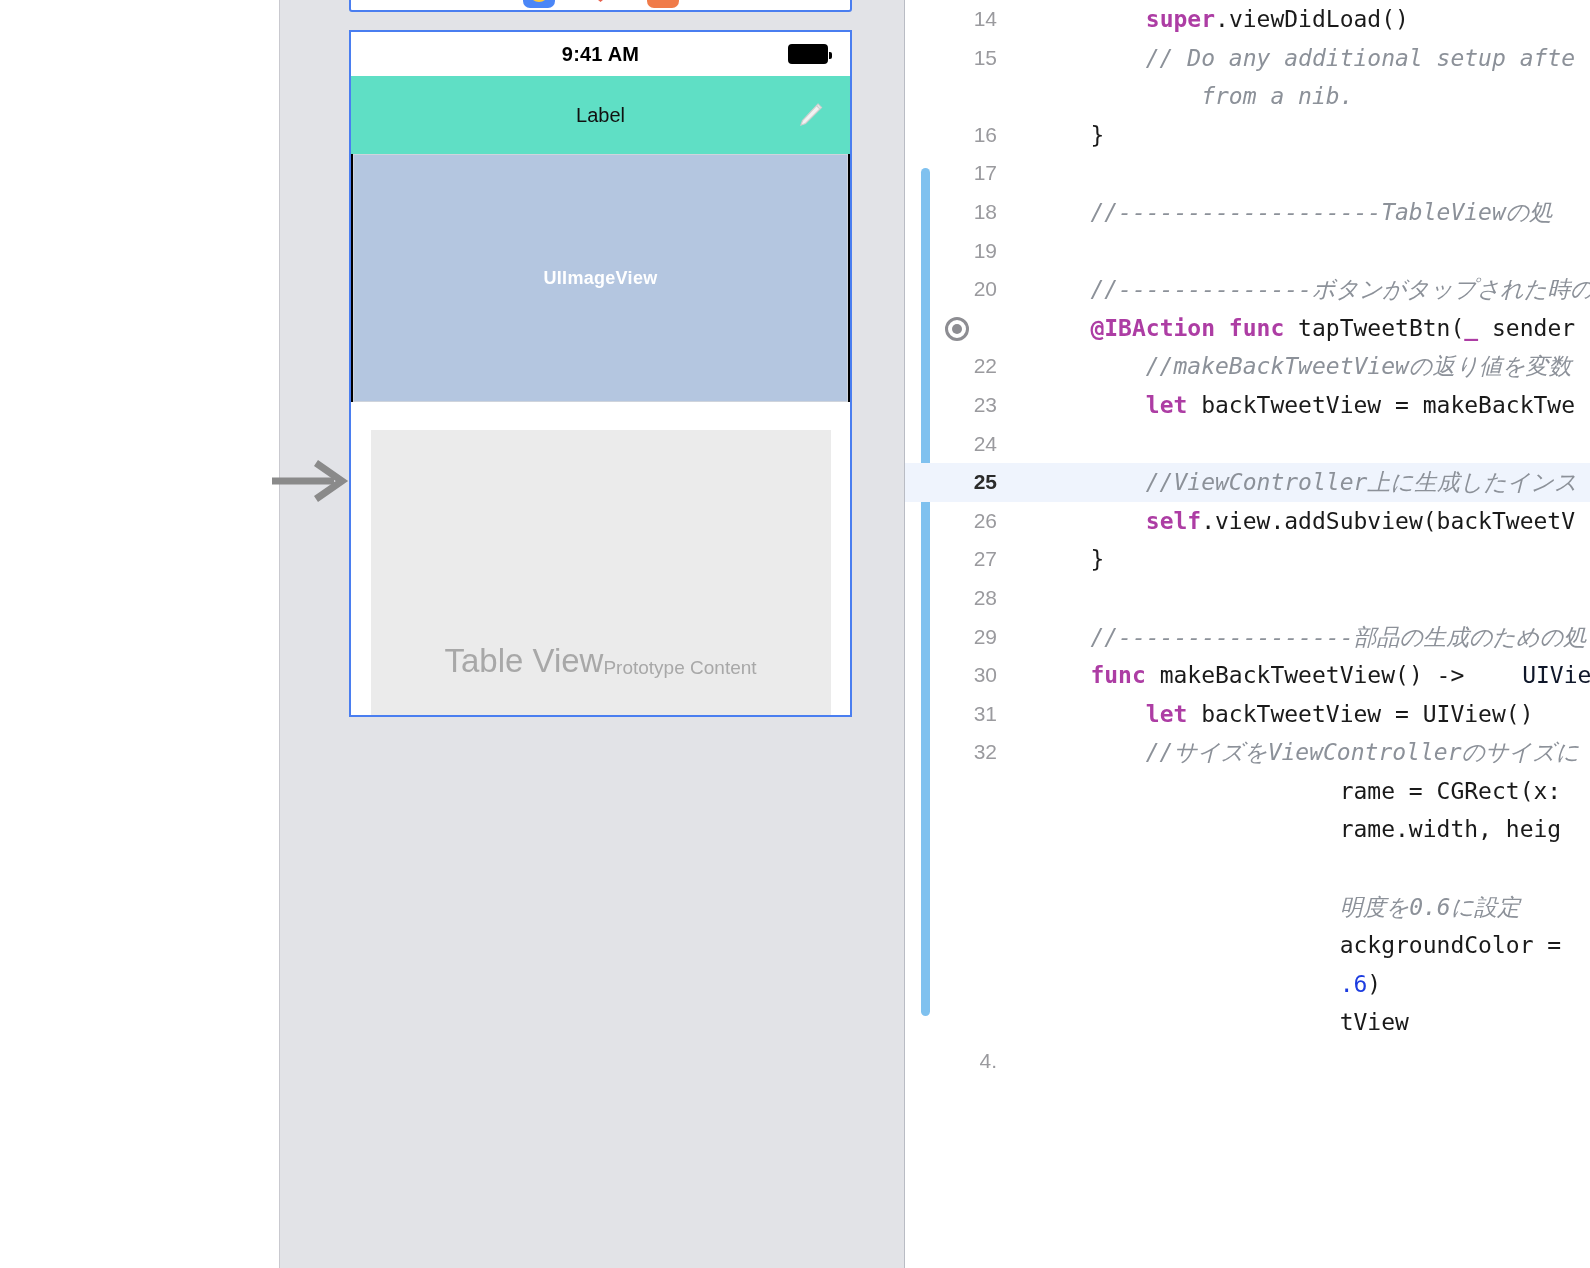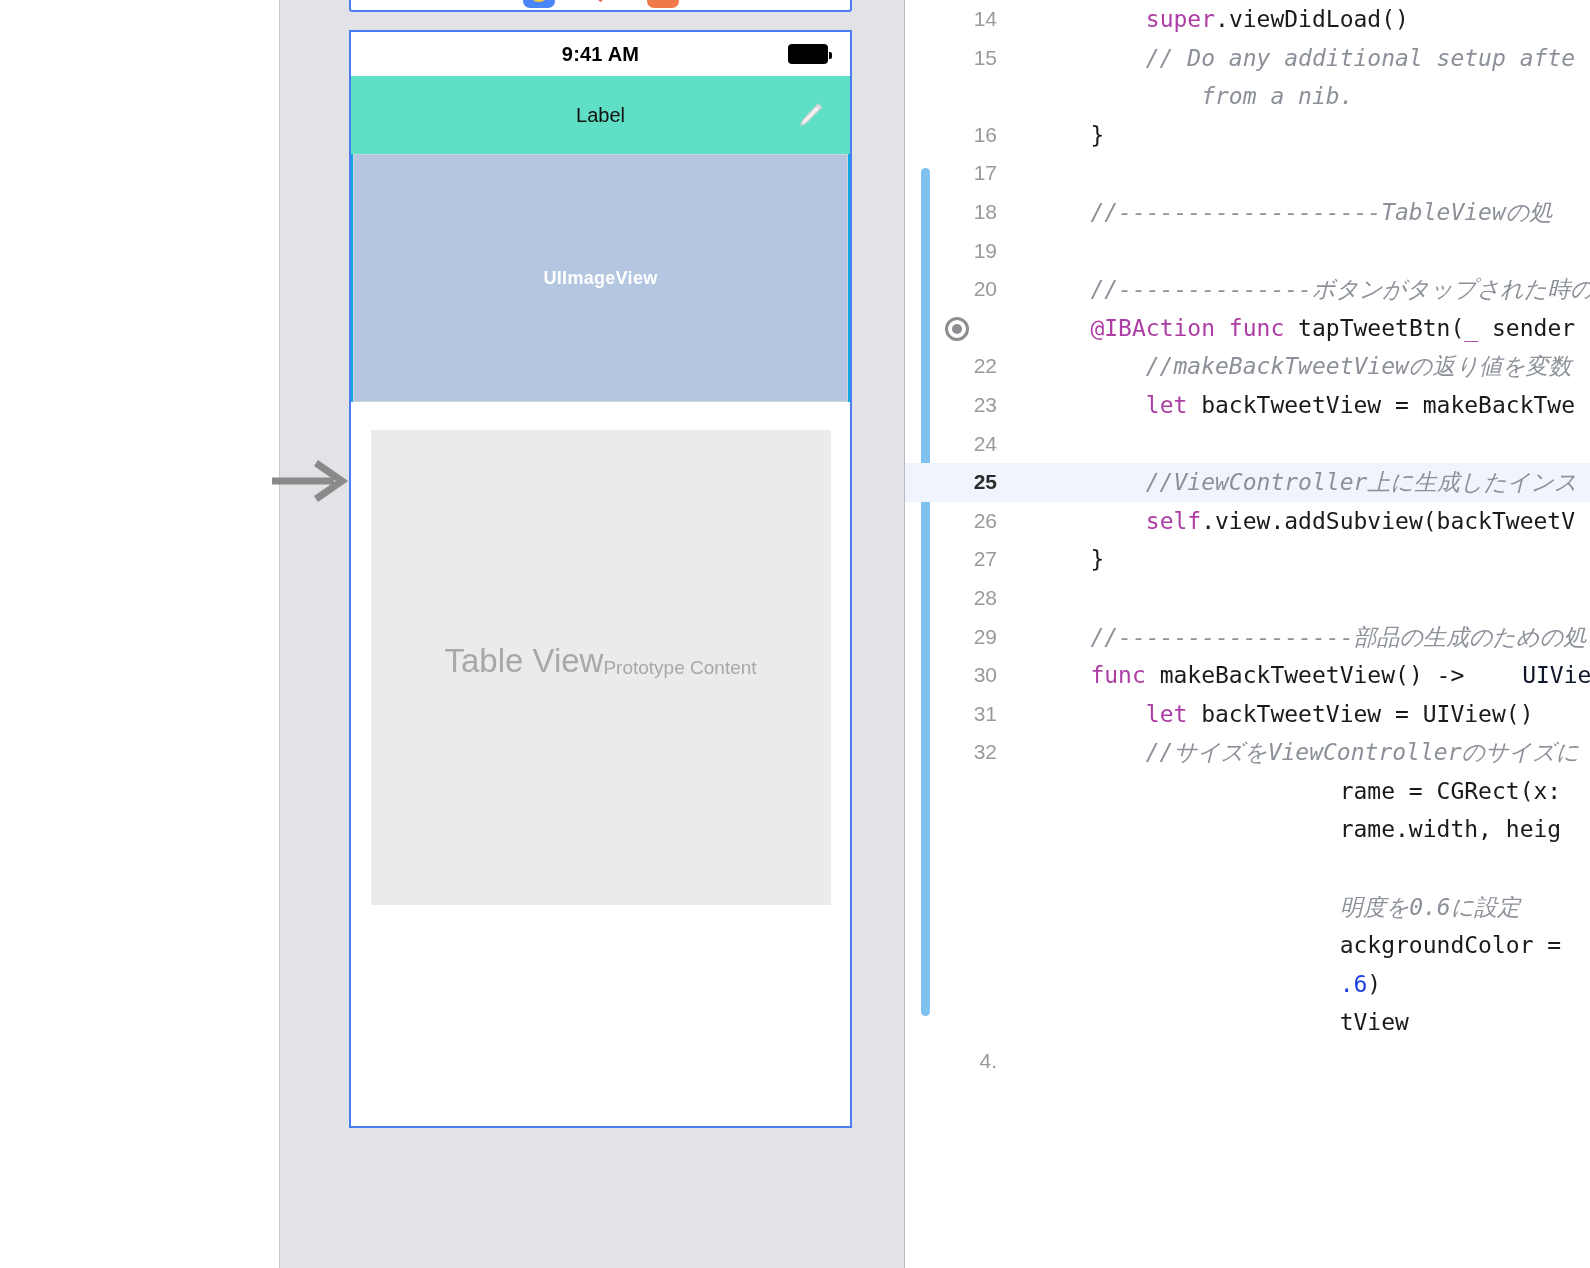--- a/index.html
+++ b/index.html
@@ -59,22 +59,22 @@
   .tb-ic.a .dot{width:20px;height:20px;border-radius:50%;background:#ffc93c;}
   .tb-ic.b{background:transparent;position:relative;}
   .tb-ic.b:after{
     content:"";position:absolute;left:3px;top:2px;width:26px;height:24px;
     background:#e8604c;clip-path:polygon(0 0,100% 0,100% 55%,50% 100%,0 55%);
   }
   .tb-ic.c{background:#f07b48;display:flex;align-items:center;justify-content:center;}
 
   
   .scene{
-    position:absolute;left:69px;top:30px;width:503px;height:1098px;
-    background:#0ea5e9;
+    position:absolute;left:69px;top:30px;width:503px;height:687px;
+    background:#000000;
     border:2px solid #4a7ef0;
     box-sizing:border-box;
     overflow:hidden;
   }
   .statusbar{
     height:44px;background:#ffffff;position:relative;
     display:flex;align-items:center;justify-content:center;
   }
   .statusbar .time{font-size:20px;font-weight:bold;color:#000;letter-spacing:.2px;}
   .battery{
@@ -148,21 +148,21 @@
   .src{position:absolute;left:130px;top:0;white-space:pre;}
   .marker{
     position:absolute;left:40px;top:8px;width:24px;height:24px;
     border:3px solid #8d8d92;border-radius:50%;box-sizing:border-box;
     background:#ffffff;
   }
   .marker:after{
     content:"";position:absolute;left:4px;top:4px;width:10px;height:10px;
     border-radius:50%;background:#8d8d92;
   }
-  .kw{color:#ad3da4;font-weight:normal;}
+  .kw{color:#ad3da4;font-weight:bold;}
   .ty{color:#0f172a;margin-left:44px;}
   .cm{color:#8c9199;font-style:italic;}
   .num{color:#1c3ce0;}
   .pl{color:#1a1a1a;}
 </style>
 </head>
 <body>
 
 <div class="root">
 

